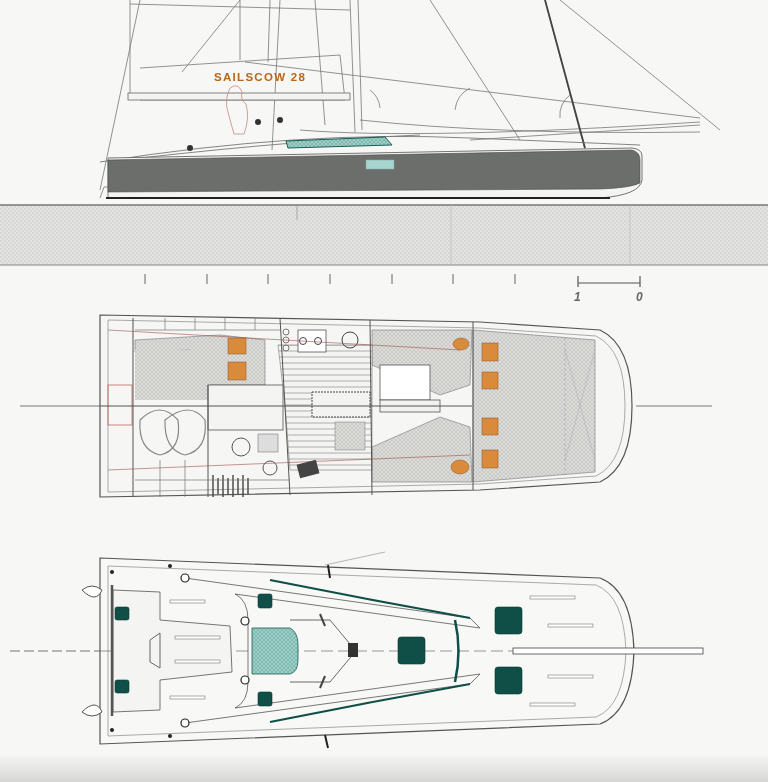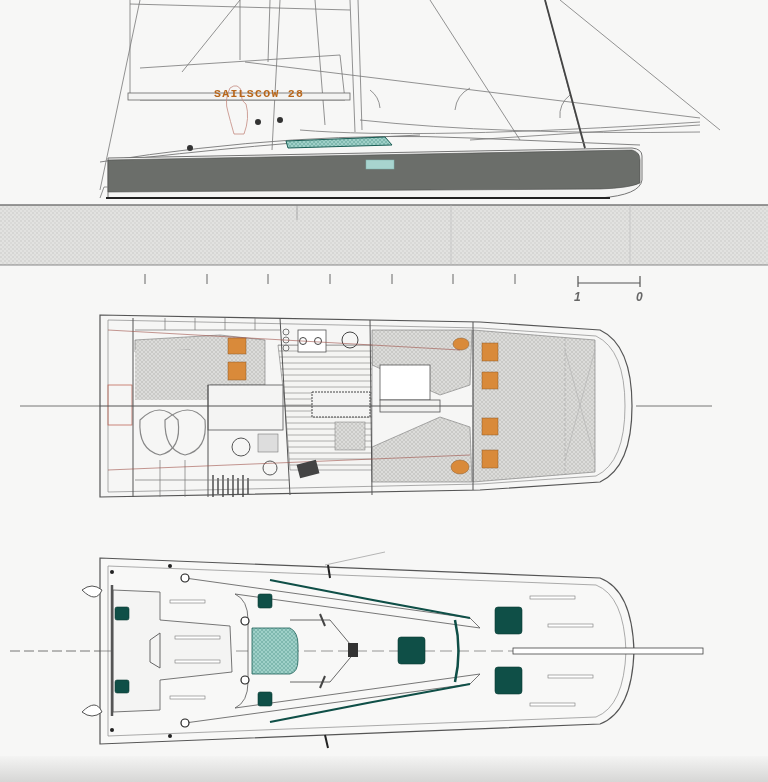--- a/index.html
+++ b/index.html
@@ -1,18 +1,18 @@
 <!DOCTYPE html>
 <html><head>
 <meta charset="utf-8">
 <style>
   html,body{margin:0;padding:0;background:#f7f7f6;}
   body{width:768px;height:782px;overflow:hidden;position:relative;font-family:"Liberation Sans",sans-serif;}
   #stage{position:absolute;left:0;top:0;width:768px;height:782px;}
-  .title-label{position:absolute;left:214px;top:71px;font-family:Liberation Mono, monospace;font-weight:bold;font-size:11.5px;letter-spacing:1.3px;color:#b8661a;margin-top:16px;}
+  .title-label{position:absolute;left:214px;top:71px;font-family:Liberation Sans, sans-serif;font-weight:bold;font-size:11.5px;letter-spacing:1.3px;color:#b8661a;}
   .scale-l{position:absolute;left:574px;top:290px;font-size:12px;font-style:italic;font-weight:bold;color:#666;}
   .scale-r{position:absolute;left:636px;top:290px;font-size:12px;font-style:italic;font-weight:bold;color:#666;}
   .bottom-bar{position:absolute;left:0;top:756px;width:768px;height:26px;background:linear-gradient(#f4f4f3,#d6d6d5);}
 </style>
 </head>
 <body>
 
 <div id="stage">
 <svg width="768" height="782" viewBox="0 0 768 782" xmlns="http://www.w3.org/2000/svg">
   <defs>

